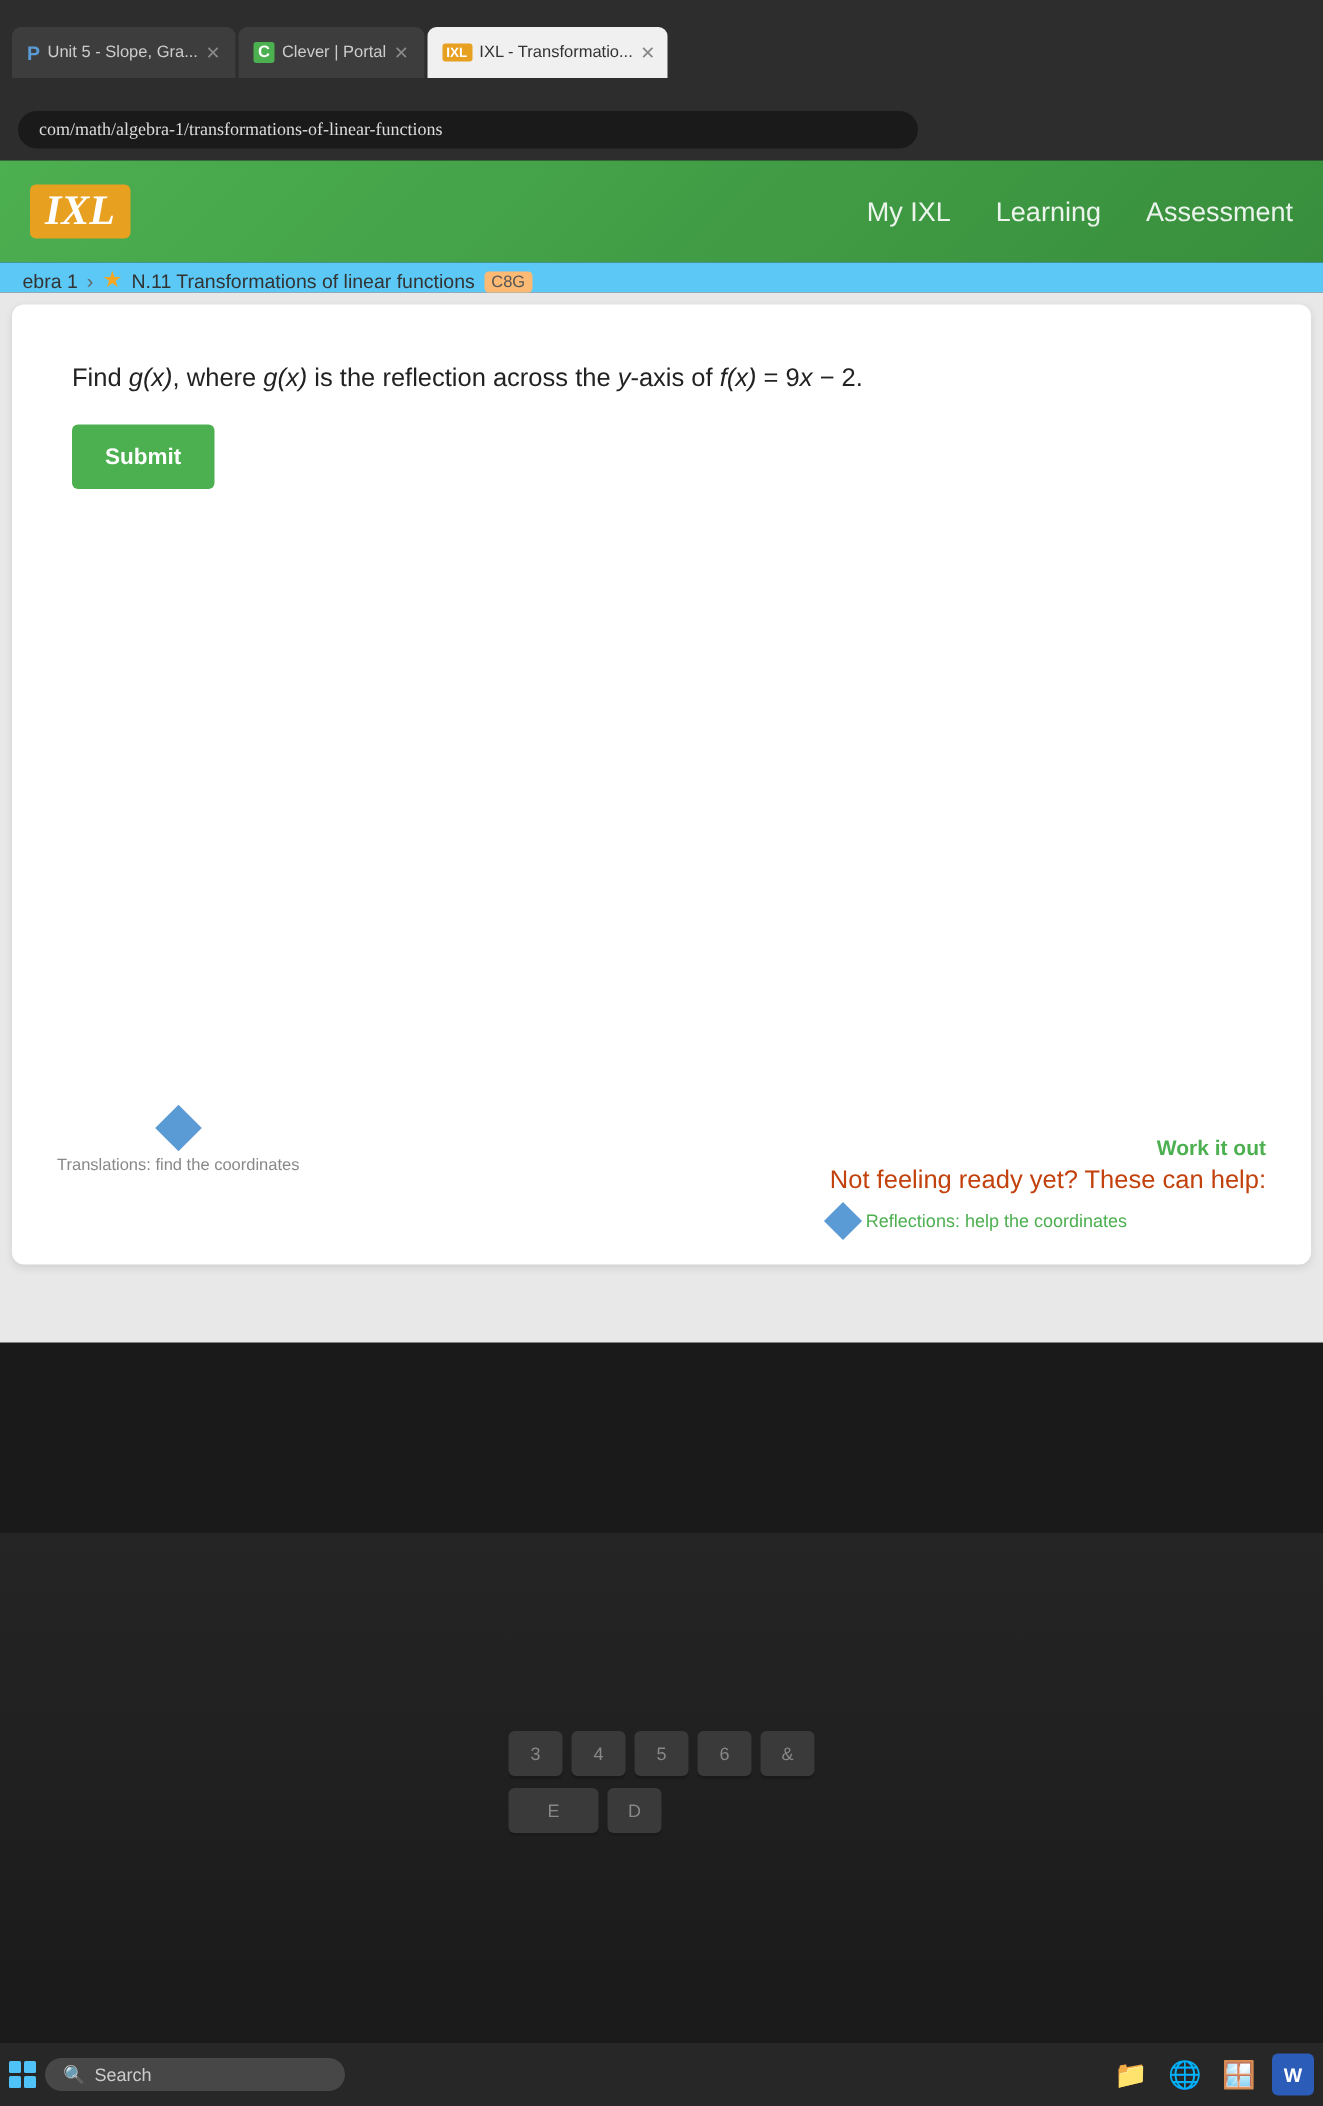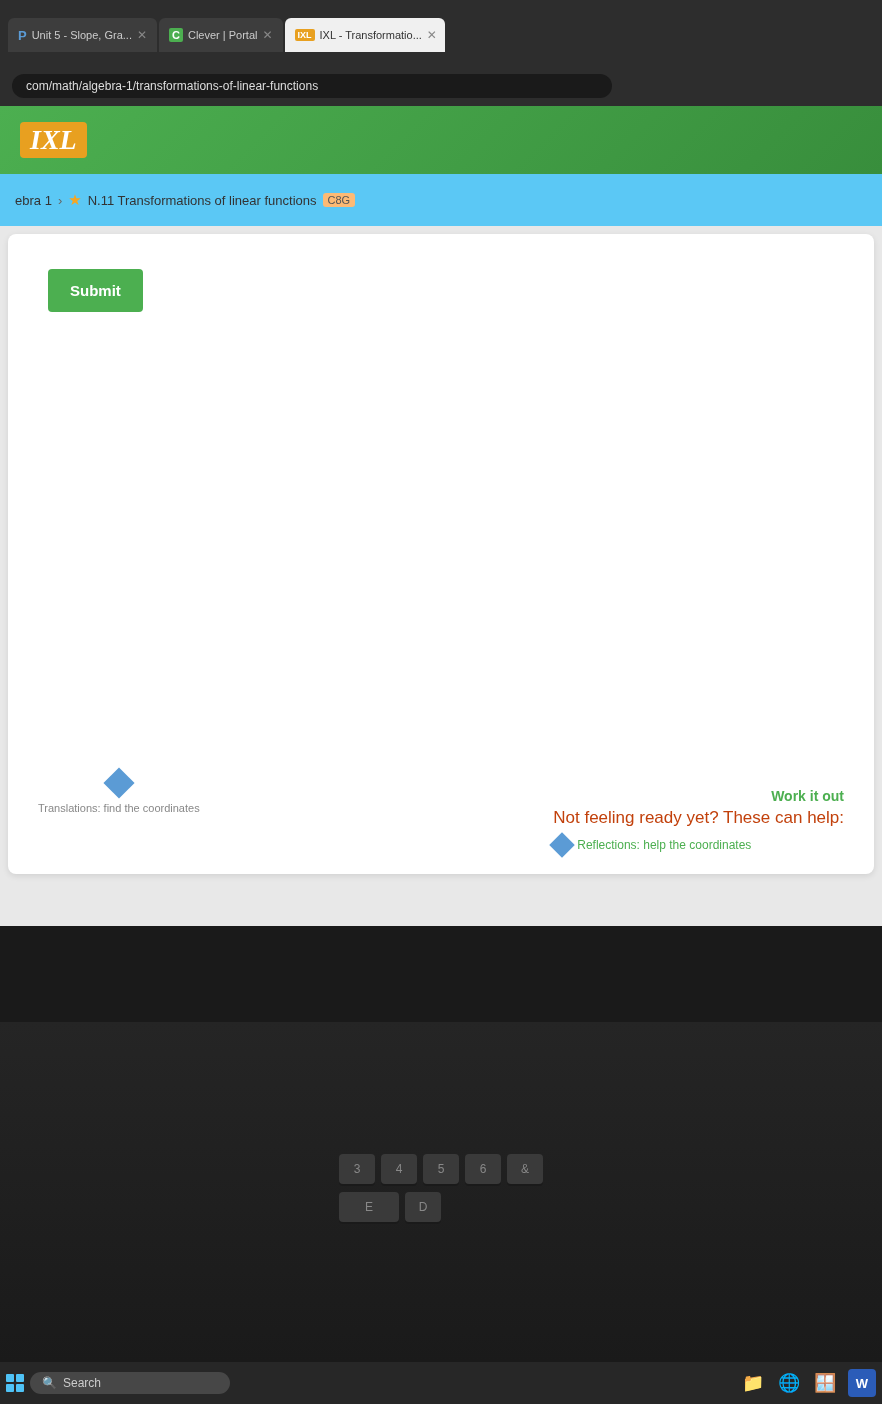--- a/index.html
+++ b/index.html
@@ -76,20 +76,21 @@
       display: flex;
       align-items: center;
     }
     .url-bar {
       background: #1a1a1a;
       border-radius: 20px;
       padding: 5px 14px;
       color: #ddd;
       font-size: 12px;
       width: 600px;
+      font-family: Liberation Serif, serif;
     }
 
     
     .ixl-header {
       background: linear-gradient(135deg, #4caf50 0%, #388e3c 100%);
       width: 100%;
       height: 68px;
       display: flex;
       align-items: center;
       padding: 0 20px;
@@ -115,23 +116,23 @@
       font-size: 18px;
       font-weight: 500;
       cursor: pointer;
       opacity: 0.9;
     }
 
     
     .breadcrumb-bar {
       background: #5bc8f5;
       width: 100%;
-      height: 52px;
-      display: flex;
-      align-items: center;
+      height: 20px;
+      display: flex;
+      align-items: flex-end;
       padding: 0 15px;
       gap: 6px;
       font-size: 13px;
       color: #333;
     }
     .breadcrumb-star { color: #f5a623; font-size: 15px; }
     .breadcrumb-sep { color: #666; }
     .skill-code {
       background: #fdba74;
       padding: 1px 5px;
@@ -373,34 +374,42 @@
     </div>
   </div>
 </div>
 
 <div class="address-bar">
   <div class="url-bar">com/math/algebra-1/transformations-of-linear-functions</div>
 </div>
 
 <div class="ixl-header">
   <div class="ixl-logo">IXL</div>
+  <nav class="ixl-nav">
+    <span class="ixl-nav-item">My IXL</span>
+    <span class="ixl-nav-item">Learning</span>
+    <span class="ixl-nav-item">Assessment</span>
+  </nav>
 </div>
 
 <div class="breadcrumb-bar">
   <span>ebra 1</span>
   <span class="breadcrumb-sep">›</span>
   <span class="breadcrumb-star">★</span>
   <span>N.11 Transformations of linear functions</span>
   <span class="skill-code">C8G</span>
 </div>
 
 <div class="main-content">
   <div class="question-card">
 
     
+    <div class="question-text">
+      <span>Find </span><span class="math-expr">g(x)</span><span>, where </span><span class="math-expr">g(x)</span><span> is the reflection across the </span><span class="math-expr">y</span><span>-axis of </span><span class="math-expr">f(x)</span><span> = 9</span><span class="math-expr">x</span><span> − 2.</span>
+    </div>
 
     
 
     
 
     
     <button class="submit-btn">Submit</button>
 
     
     <div class="bottom-link-area">

